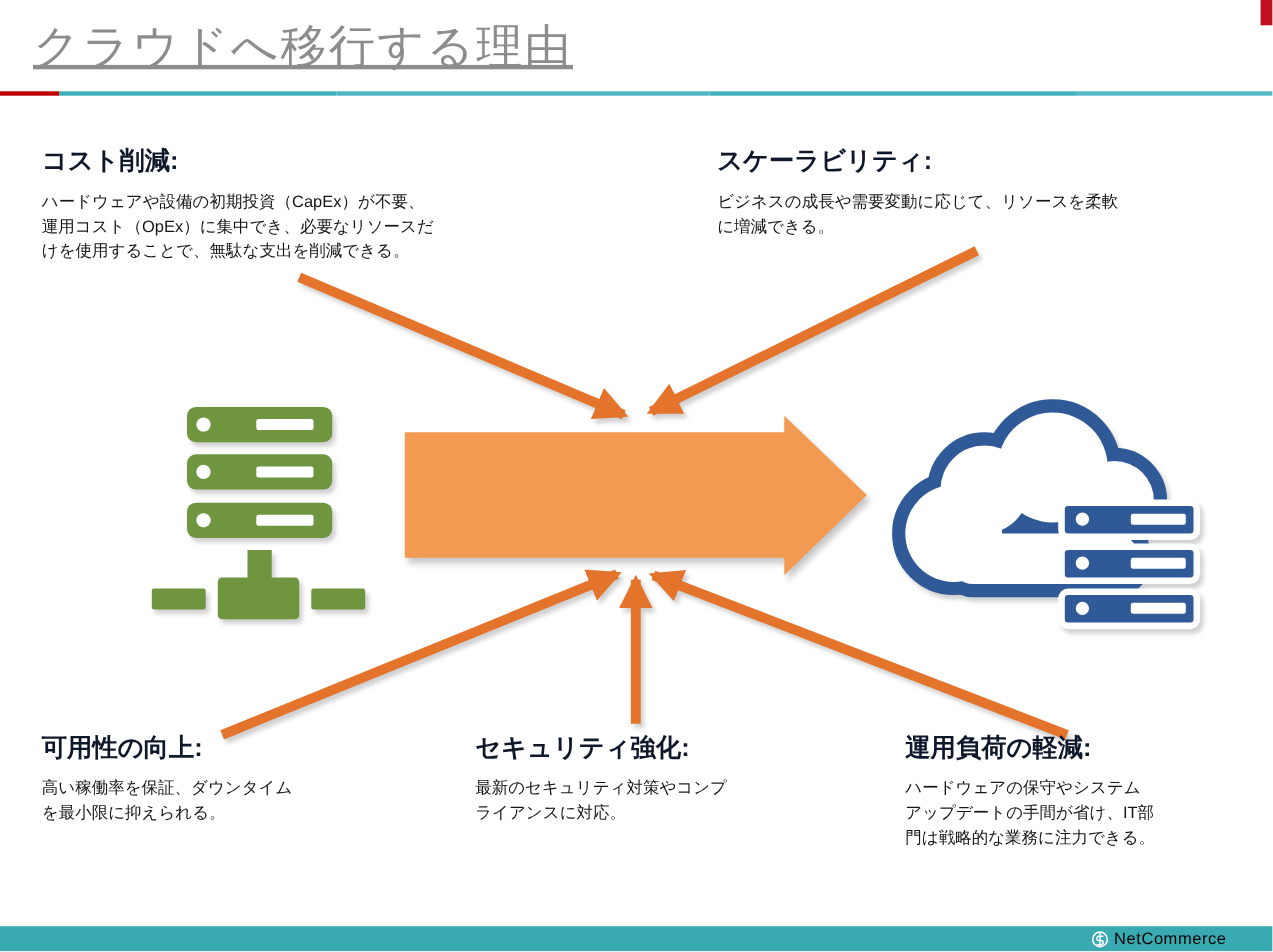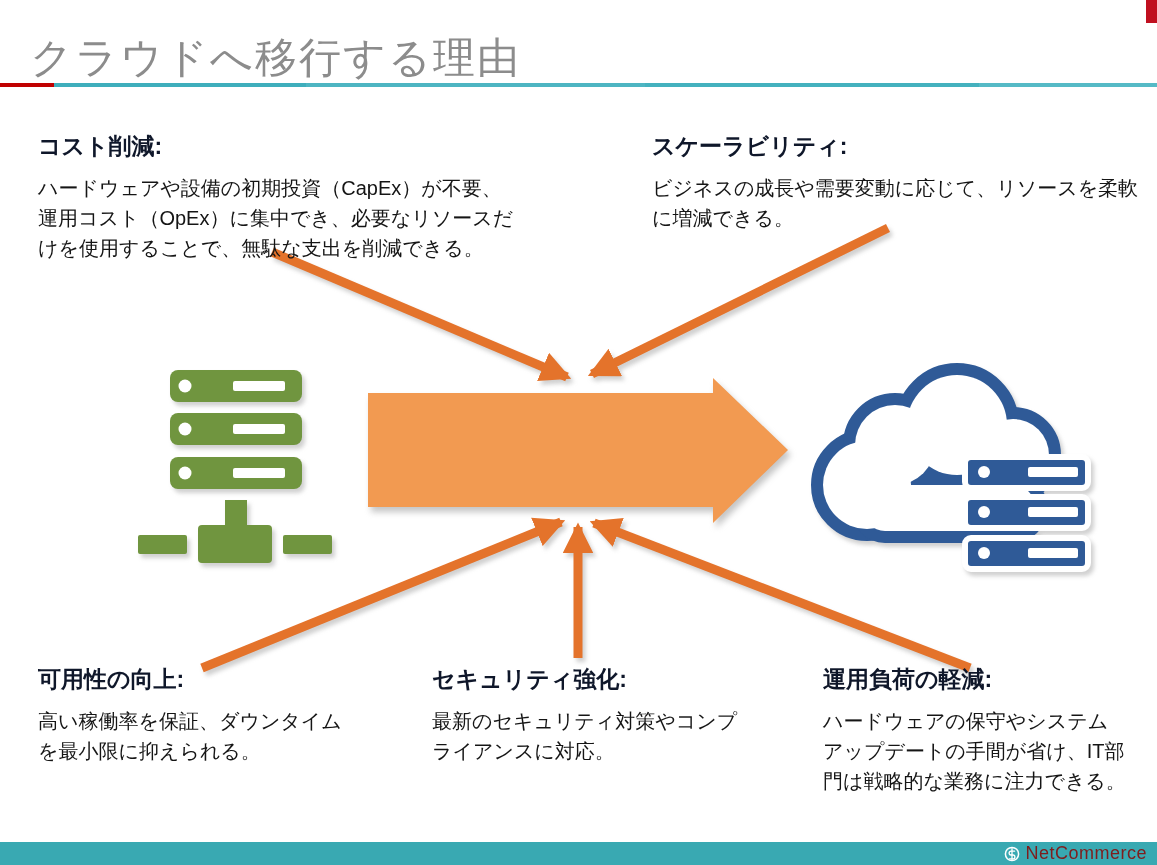--- a/index.html
+++ b/index.html
@@ -2,49 +2,49 @@
 <html><head>
 <meta charset="utf-8">
 <style>
   html,body{margin:0;padding:0;background:#fff;}
   .slide{
     position:relative;width:1157px;height:865px;background:#fff;overflow:hidden;
     font-family:"Liberation Sans","DejaVu Sans",sans-serif;
   }
   
   .page-title{
-    position:absolute;left:30px;top:30px;margin:0;
-    font-size:42px;font-weight:400;color:#8C8C8C;letter-spacing:2px;
+    position:absolute;left:30px;top:14px;margin:0;
+    font-size:42px;font-weight:400;color:#8C8C8C;letter-spacing:2px;text-decoration:underline;
   }
   
   .rule{position:absolute;left:0;top:83px;width:1157px;height:4px;display:flex;}
   .rule .seg{height:100%;}
   .seg-red{width:54px;background:#C00000;}
   .seg-t1{width:252px;background:#3EAEBC;}
   .seg-t2{width:339px;background:#4DB5C2;}
   .seg-t3{width:334px;background:#44B1BE;}
   .seg-t4{flex:1;background:#55BAC6;}
   
   .benefit{position:absolute;}
   .benefit h2{margin:0 0 11px 0;font-size:23px;font-weight:bold;color:#0f172a;}
-  .benefit p{margin:0;font-size:20px;line-height:1.5;color:#151515;white-space:pre-line;}
+  .benefit p{margin:0;font-size:15px;line-height:1.5;color:#151515;white-space:pre-line;}
   .b-cost{left:38px;top:131px;width:560px;}
   .b-scal{left:652px;top:131px;width:520px;}
   .b-avail{left:38px;top:664px;width:370px;}
   .b-sec{left:432px;top:664px;width:370px;}
   .b-ops{left:823px;top:664px;width:370px;}
   
   .diagram{position:absolute;left:0;top:0;width:1157px;height:865px;}
   .shadowed{filter:drop-shadow(3px 5px 3px rgba(110,110,110,.40));}
   .soft-shadow{filter:drop-shadow(3px 4px 2px rgba(120,120,120,.35));}
   
   .footer{position:absolute;left:0;bottom:0;width:1157px;height:23px;background:#39A9B2;}
   .brand{
-    position:absolute;right:10px;top:0;height:23px;display:flex;align-items:center;gap:5px;
-    color:#7f1d1d;font-size:18px;letter-spacing:.5px;font-weight:400;
+    position:absolute;right:42px;top:0;height:23px;display:flex;align-items:center;gap:5px;
+    color:#000000;font-size:15px;letter-spacing:.5px;font-weight:400;
   }
   .footer-gap{position:absolute;right:11px;top:0;width:4px;height:23px;background:#fff;}
   .footer-red{position:absolute;right:0;top:0;width:11px;height:23px;background:#C01020;}
 </style>
 </head>
 <body>
 
 <div class="slide">
 
   <h1 class="page-title">クラウドへ移行する理由</h1>

